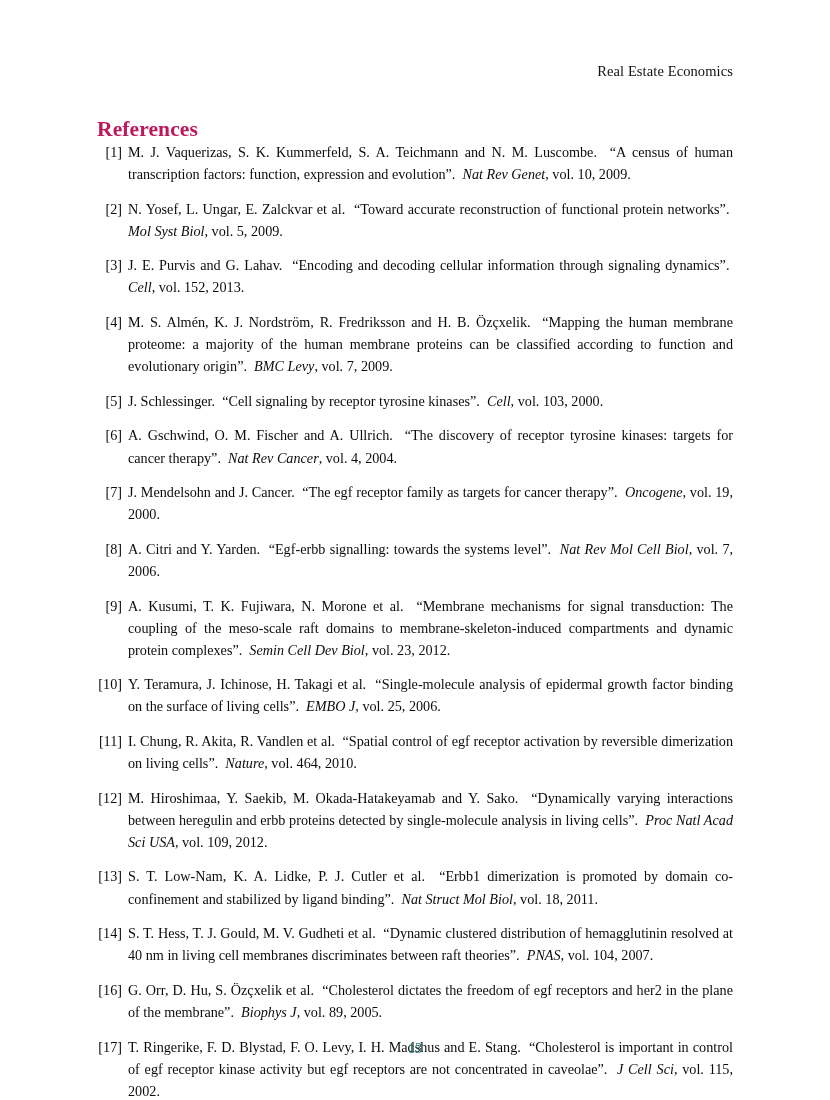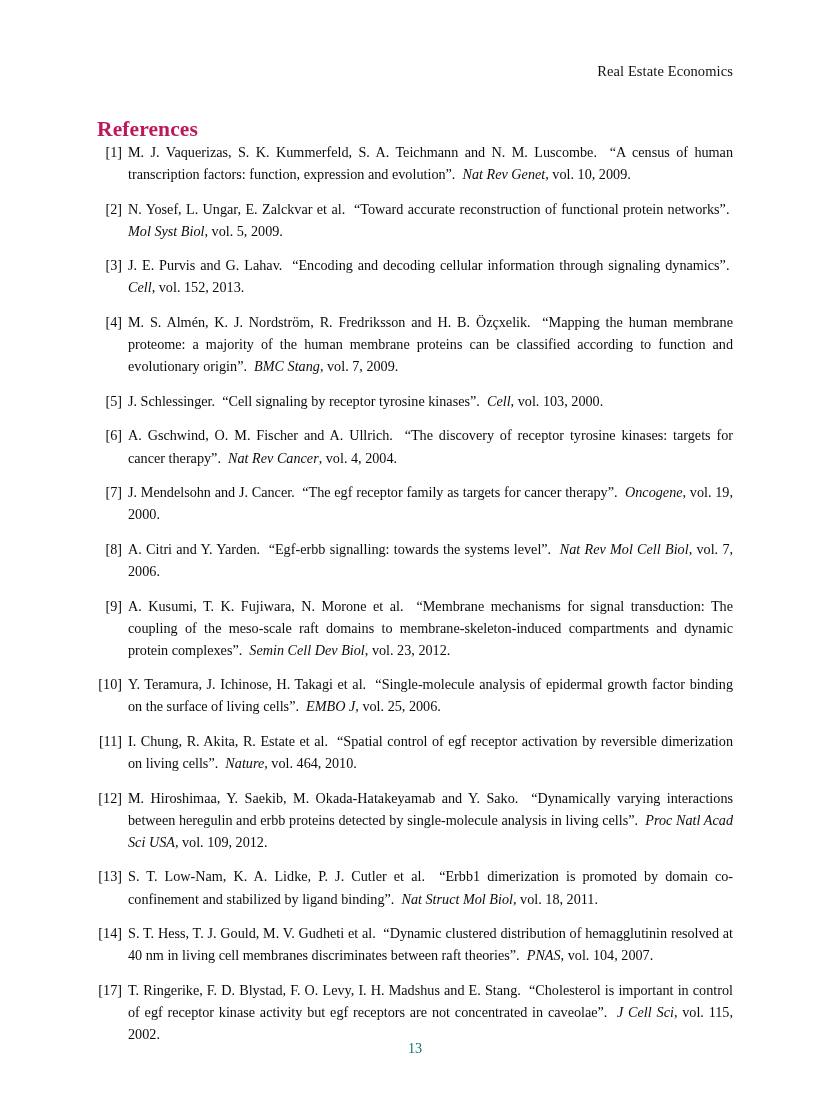--- a/index.html
+++ b/index.html
@@ -120,21 +120,21 @@
       <div class="ref-entry">
         <span class="ref-label">[2]</span>
         <span class="ref-text"><span>N. Yosef, L. Ungar, E. Zalckvar et al.</span>&nbsp; <span>“Toward accurate reconstruction of functional protein networks”.</span>&nbsp; <i class="jrnl">Mol Syst Biol</i><span>, vol. 5, 2009.</span></span>
       </div>
       <div class="ref-entry">
         <span class="ref-label">[3]</span>
         <span class="ref-text"><span>J. E. Purvis and G. Lahav.</span>&nbsp; <span>“Encoding and decoding cellular information through signaling dynamics”.</span>&nbsp; <i class="jrnl">Cell</i><span>, vol. 152, 2013.</span></span>
       </div>
       <div class="ref-entry">
         <span class="ref-label">[4]</span>
-        <span class="ref-text"><span>M. S. Almén, K. J. Nordström, R. Fredriksson and H. B. Özçxelik.</span>&nbsp; <span>“Mapping the human membrane proteome: a majority of the human membrane proteins can be classified according to function and evolutionary origin”.</span>&nbsp; <i class="jrnl">BMC Stang</i><span>, vol. 7, 2009.</span></span>
+        <span class="ref-text"><span>M. S. Almén, K. J. Nordström, R. Fredriksson and H. B. Özçxelik.</span>&nbsp; <span>“Mapping the human membrane proteome: a majority of the human membrane proteins can be classified according to function and evolutionary origin”.</span>&nbsp; <i class="jrnl">BMC Levy</i><span>, vol. 7, 2009.</span></span>
       </div>
       <div class="ref-entry">
         <span class="ref-label">[5]</span>
         <span class="ref-text"><span>J. Schlessinger.</span>&nbsp; <span>“Cell signaling by receptor tyrosine kinases”.</span>&nbsp; <i class="jrnl">Cell</i><span>, vol. 103, 2000.</span></span>
       </div>
       <div class="ref-entry">
         <span class="ref-label">[6]</span>
         <span class="ref-text"><span>A. Gschwind, O. M. Fischer and A. Ullrich.</span>&nbsp; <span>“The discovery of receptor tyrosine kinases: targets for cancer therapy”.</span>&nbsp; <i class="jrnl">Nat Rev Cancer</i><span>, vol. 4, 2004.</span></span>
       </div>
       <div class="ref-entry">
@@ -148,35 +148,39 @@
       <div class="ref-entry">
         <span class="ref-label">[9]</span>
         <span class="ref-text"><span>A. Kusumi, T. K. Fujiwara, N. Morone et al.</span>&nbsp; <span>“Membrane mechanisms for signal transduction: The coupling of the meso-scale raft domains to membrane-skeleton-induced compartments and dynamic protein complexes”.</span>&nbsp; <i class="jrnl">Semin Cell Dev Biol</i><span>, vol. 23, 2012.</span></span>
       </div>
       <div class="ref-entry">
         <span class="ref-label">[10]</span>
         <span class="ref-text"><span>Y. Teramura, J. Ichinose, H. Takagi et al.</span>&nbsp; <span>“Single-molecule analysis of epidermal growth factor binding on the surface of living cells”.</span>&nbsp; <i class="jrnl">EMBO J</i><span>, vol. 25, 2006.</span></span>
       </div>
       <div class="ref-entry">
         <span class="ref-label">[11]</span>
-        <span class="ref-text"><span>I. Chung, R. Akita, R. Estate et al.</span>&nbsp; <span>“Spatial control of egf receptor activation by reversible dimerization on living cells”.</span>&nbsp; <i class="jrnl">Nature</i><span>, vol. 464, 2010.</span></span>
+        <span class="ref-text"><span>I. Chung, R. Akita, R. Vandlen et al.</span>&nbsp; <span>“Spatial control of egf receptor activation by reversible dimerization on living cells”.</span>&nbsp; <i class="jrnl">Nature</i><span>, vol. 464, 2010.</span></span>
       </div>
       <div class="ref-entry">
         <span class="ref-label">[12]</span>
         <span class="ref-text"><span>M. Hiroshimaa, Y. Saekib, M. Okada-Hatakeyamab and Y. Sako.</span>&nbsp; <span>“Dynamically varying interactions between heregulin and erbb proteins detected by single-molecule analysis in living cells”.</span>&nbsp; <i class="jrnl">Proc Natl Acad Sci USA</i><span>, vol. 109, 2012.</span></span>
       </div>
       <div class="ref-entry">
         <span class="ref-label">[13]</span>
         <span class="ref-text"><span>S. T. Low-Nam, K. A. Lidke, P. J. Cutler et al.</span>&nbsp; <span>“Erbb1 dimerization is promoted by domain co-confinement and stabilized by ligand binding”.</span>&nbsp; <i class="jrnl">Nat Struct Mol Biol</i><span>, vol. 18, 2011.</span></span>
       </div>
       <div class="ref-entry">
         <span class="ref-label">[14]</span>
         <span class="ref-text"><span>S. T. Hess, T. J. Gould, M. V. Gudheti et al.</span>&nbsp; <span>“Dynamic clustered distribution of hemagglutinin resolved at 40 nm in living cell membranes discriminates between raft theories”.</span>&nbsp; <i class="jrnl">PNAS</i><span>, vol. 104, 2007.</span></span>
       </div>
       <div class="ref-entry">
+        <span class="ref-label">[16]</span>
+        <span class="ref-text"><span>G. Orr, D. Hu, S. Özçxelik et al.</span>&nbsp; <span>“Cholesterol dictates the freedom of egf receptors and her2 in the plane of the membrane”.</span>&nbsp; <i class="jrnl">Biophys J</i><span>, vol. 89, 2005.</span></span>
+      </div>
+      <div class="ref-entry">
         <span class="ref-label">[17]</span>
         <span class="ref-text"><span>T. Ringerike, F. D. Blystad, F. O. Levy, I. H. Madshus and E. Stang.</span>&nbsp; <span>“Cholesterol is important in control of egf receptor kinase activity but egf receptors are not concentrated in caveolae”.</span>&nbsp; <i class="jrnl">J Cell Sci</i><span>, vol. 115, 2002.</span></span>
       </div>
     </div>
 
   <div class="folio">13</div>
 
 </div>
 
 </body></html>

